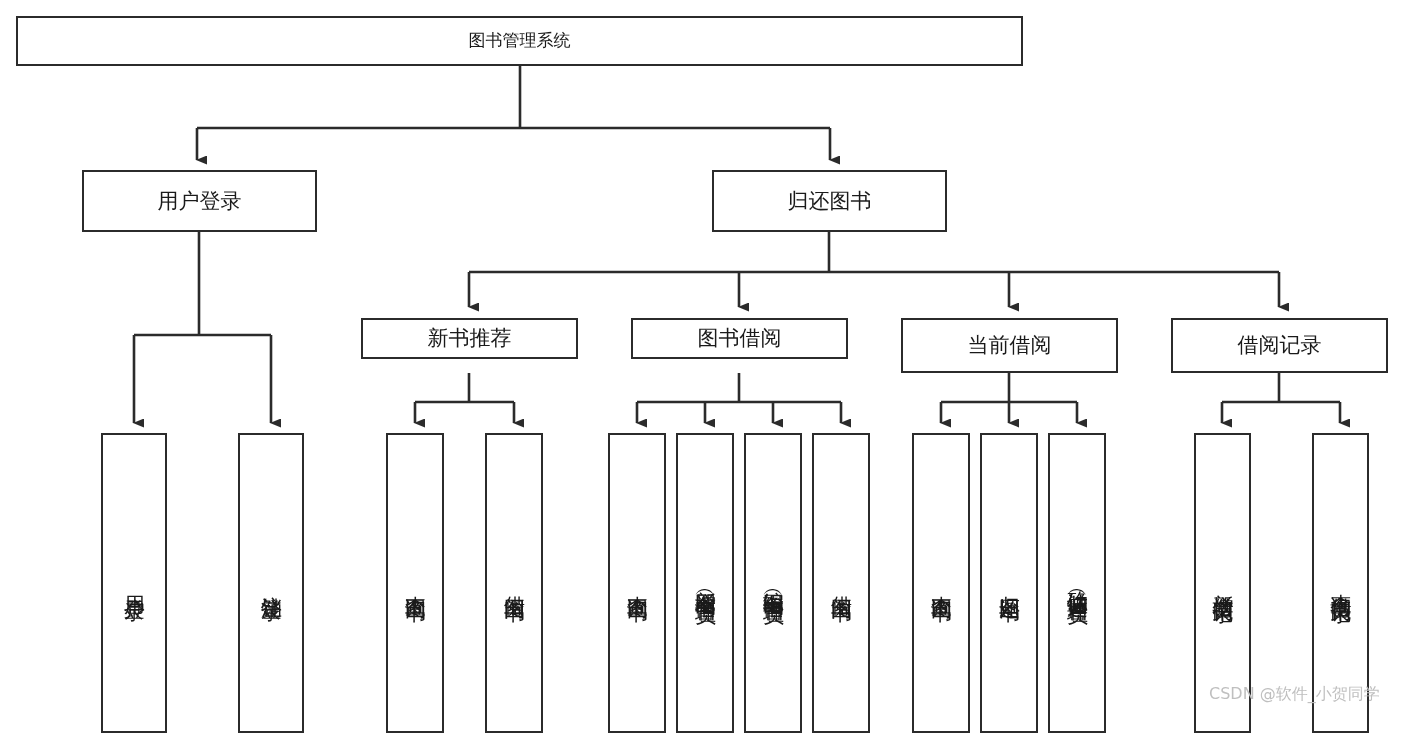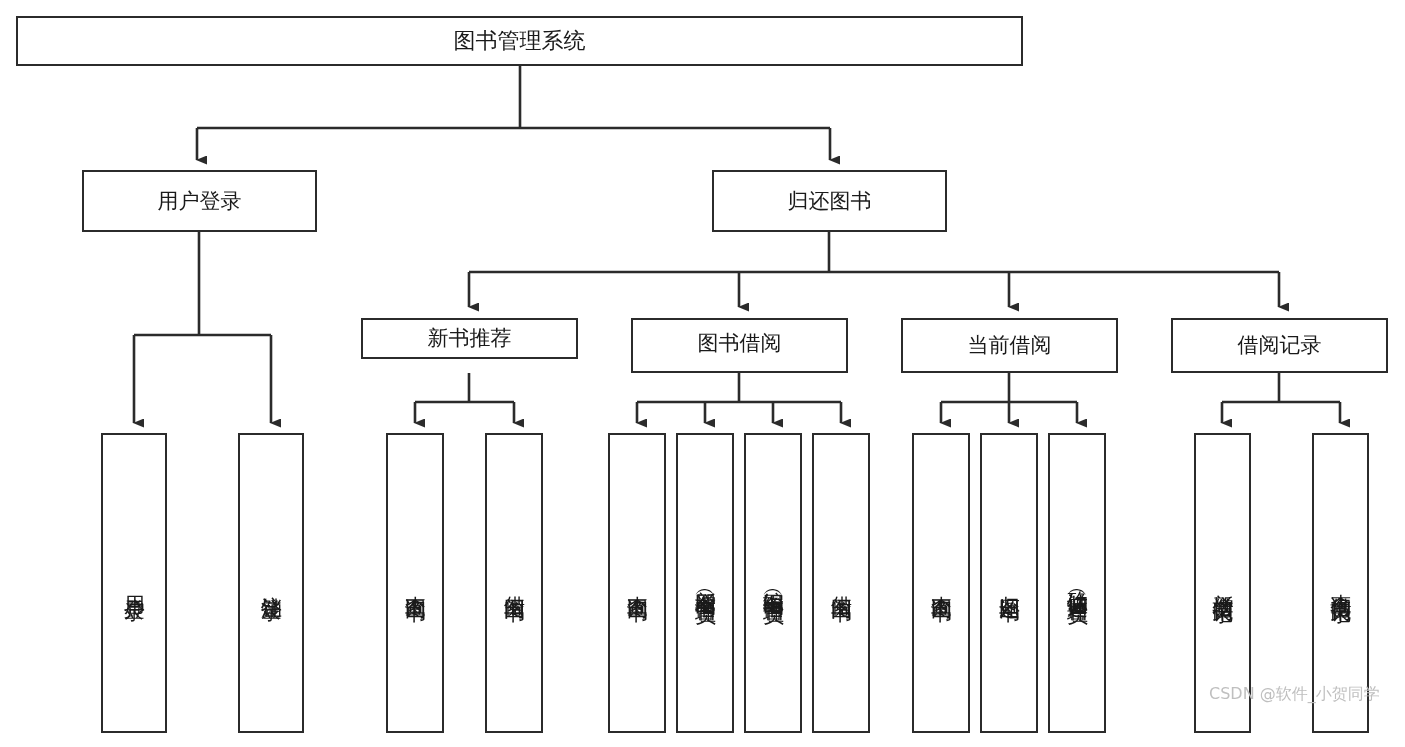--- a/index.html
+++ b/index.html
@@ -38,21 +38,21 @@
     text-align: center;
     line-height: 1.15;
     color: #1a1a1a;
     white-space: nowrap;
   }
   
   .node.horiz .label {
     font-size: 21px;
     writing-mode: horizontal-tb;
   }
-  .node.root .label { font-size: 22px; text-align: right; }
+  .node.root .label { font-size: 17px; text-align: right; }
   
   .node.vert {
     align-items: center;
     justify-content: center;
   }
   .node.vert .label {
     writing-mode: vertical-rl;
     text-orientation: upright;
     font-size: 21px;
     letter-spacing: 2px;
@@ -132,21 +132,21 @@
   <div class="node horiz" style="left:82px; top:170px; width:235px; height:62px;">
     <span class="label">用户登录</span>
   </div>
   <div class="node horiz" style="left:712px; top:170px; width:235px; height:62px;">
     <span class="label">归还图书</span>
   </div>
 
   <div class="node horiz" style="left:361px; top:318px; width:217px; height:41px;">
     <span class="label">新书推荐</span>
   </div>
-  <div class="node horiz" style="left:631px; top:318px; width:217px; height:55px;font-family:Liberation Mono, monospace;">
+  <div class="node horiz" style="left:631px; top:318px; width:217px; height:41px;">
     <span class="label">图书借阅</span>
   </div>
   <div class="node horiz" style="left:901px; top:318px; width:217px; height:55px;">
     <span class="label">当前借阅</span>
   </div>
   <div class="node horiz" style="left:1171px; top:318px; width:217px; height:55px;">
     <span class="label">借阅记录</span>
   </div>
 
   <div class="node vert" style="left:101px; top:433px; width:66px; height:300px;">

